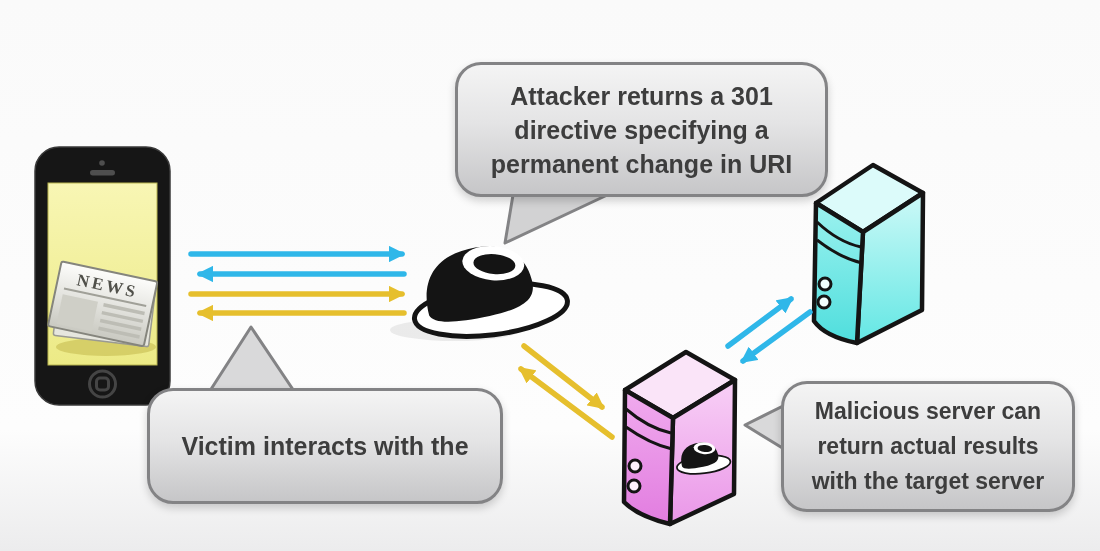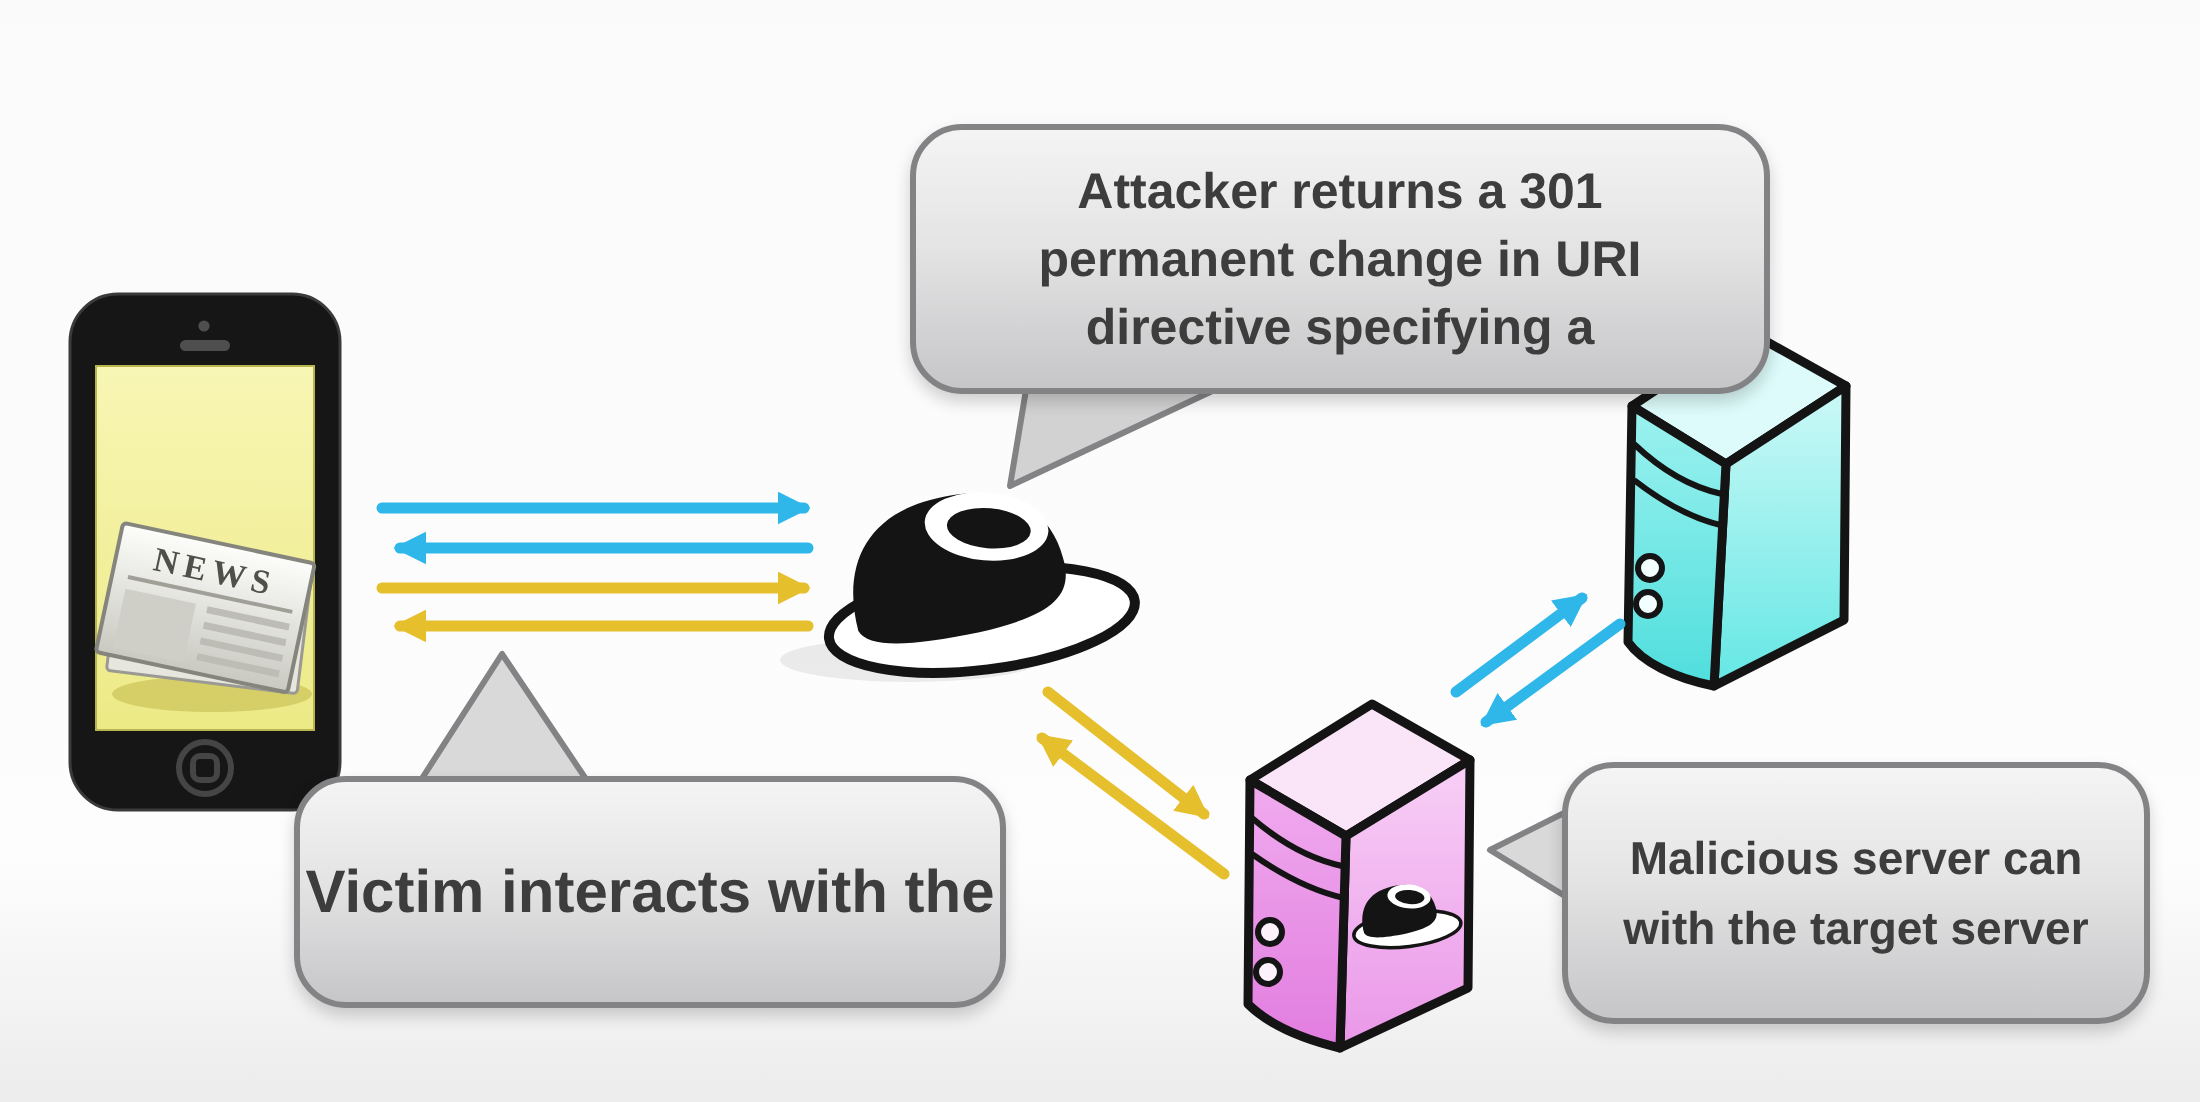--- a/index.html
+++ b/index.html
@@ -11,22 +11,22 @@
   .stage{position:absolute;left:0;top:0;width:1100px;height:551px;}
   .bubble{
     position:absolute;box-sizing:border-box;
     background:linear-gradient(180deg,#f4f4f4 0%,#e4e4e5 45%,#c6c6c8 100%);
     border:3px solid #838385;border-radius:26px;
     color:#3d3d3d;font-weight:bold;text-align:center;
     display:flex;flex-direction:column;align-items:center;justify-content:center;
     box-shadow:0 4px 8px rgba(0,0,0,.18);
   }
   .bubble span{white-space:nowrap;display:block;}
-  #bubble-attacker{left:455px;top:62px;width:430px;height:135px;font-size:25px;line-height:34px;}
-  #bubble-victim{left:147px;top:388px;width:356px;height:116px;font-size:30px;line-height:37px;}
+  #bubble-attacker{left:455px;top:62px;width:373px;height:135px;font-size:25px;line-height:34px;}
+  #bubble-victim{left:147px;top:388px;width:356px;height:116px;font-size:25px;line-height:37px;}
   #bubble-malicious{left:781px;top:381px;width:294px;height:131px;font-size:23px;line-height:35px;}
 </style>
 </head>
 <body>
 
 <svg class="stage" width="1100" height="551" viewBox="0 0 1100 551" aria-hidden="true">
   <defs>
     <linearGradient id="screenGrad" x1="0" y1="0" x2="0" y2="1">
       <stop offset="0" stop-color="#f8f6b4"></stop>
         <stop offset="1" stop-color="#ecea86"></stop>
@@ -125,24 +125,25 @@
     <path d="M810,312 L743,361" stroke="#2fb7e9" stroke-width="5.5" marker-end="url(#mb)"></path>
   </g>
 
   <polygon points="514,189 620,189 505,243" fill="#d2d2d3" stroke="#838385" stroke-width="3" stroke-linejoin="round"></polygon>
   <polygon points="206,397 298,397 251,327" fill="#d9d9da" stroke="#838385" stroke-width="3" stroke-linejoin="round"></polygon>
   <polygon points="789,403 789,452 745,425" fill="#d9d9da" stroke="#838385" stroke-width="3" stroke-linejoin="round"></polygon>
 </svg>
 
 <div class="bubble" id="bubble-attacker">
   <span>Attacker returns a 301</span>
+  <span>directive specifying a</span>
   <span>permanent change in URI</span>
-  <span>directive specifying a</span>
 </div>
 
 <div class="bubble" id="bubble-victim">
   <span>Victim interacts with the</span>
 </div>
 
 <div class="bubble" id="bubble-malicious">
   <span>Malicious server can</span>
+  <span>return actual results</span>
   <span>with the target server</span>
 </div>
 
 </body></html>

